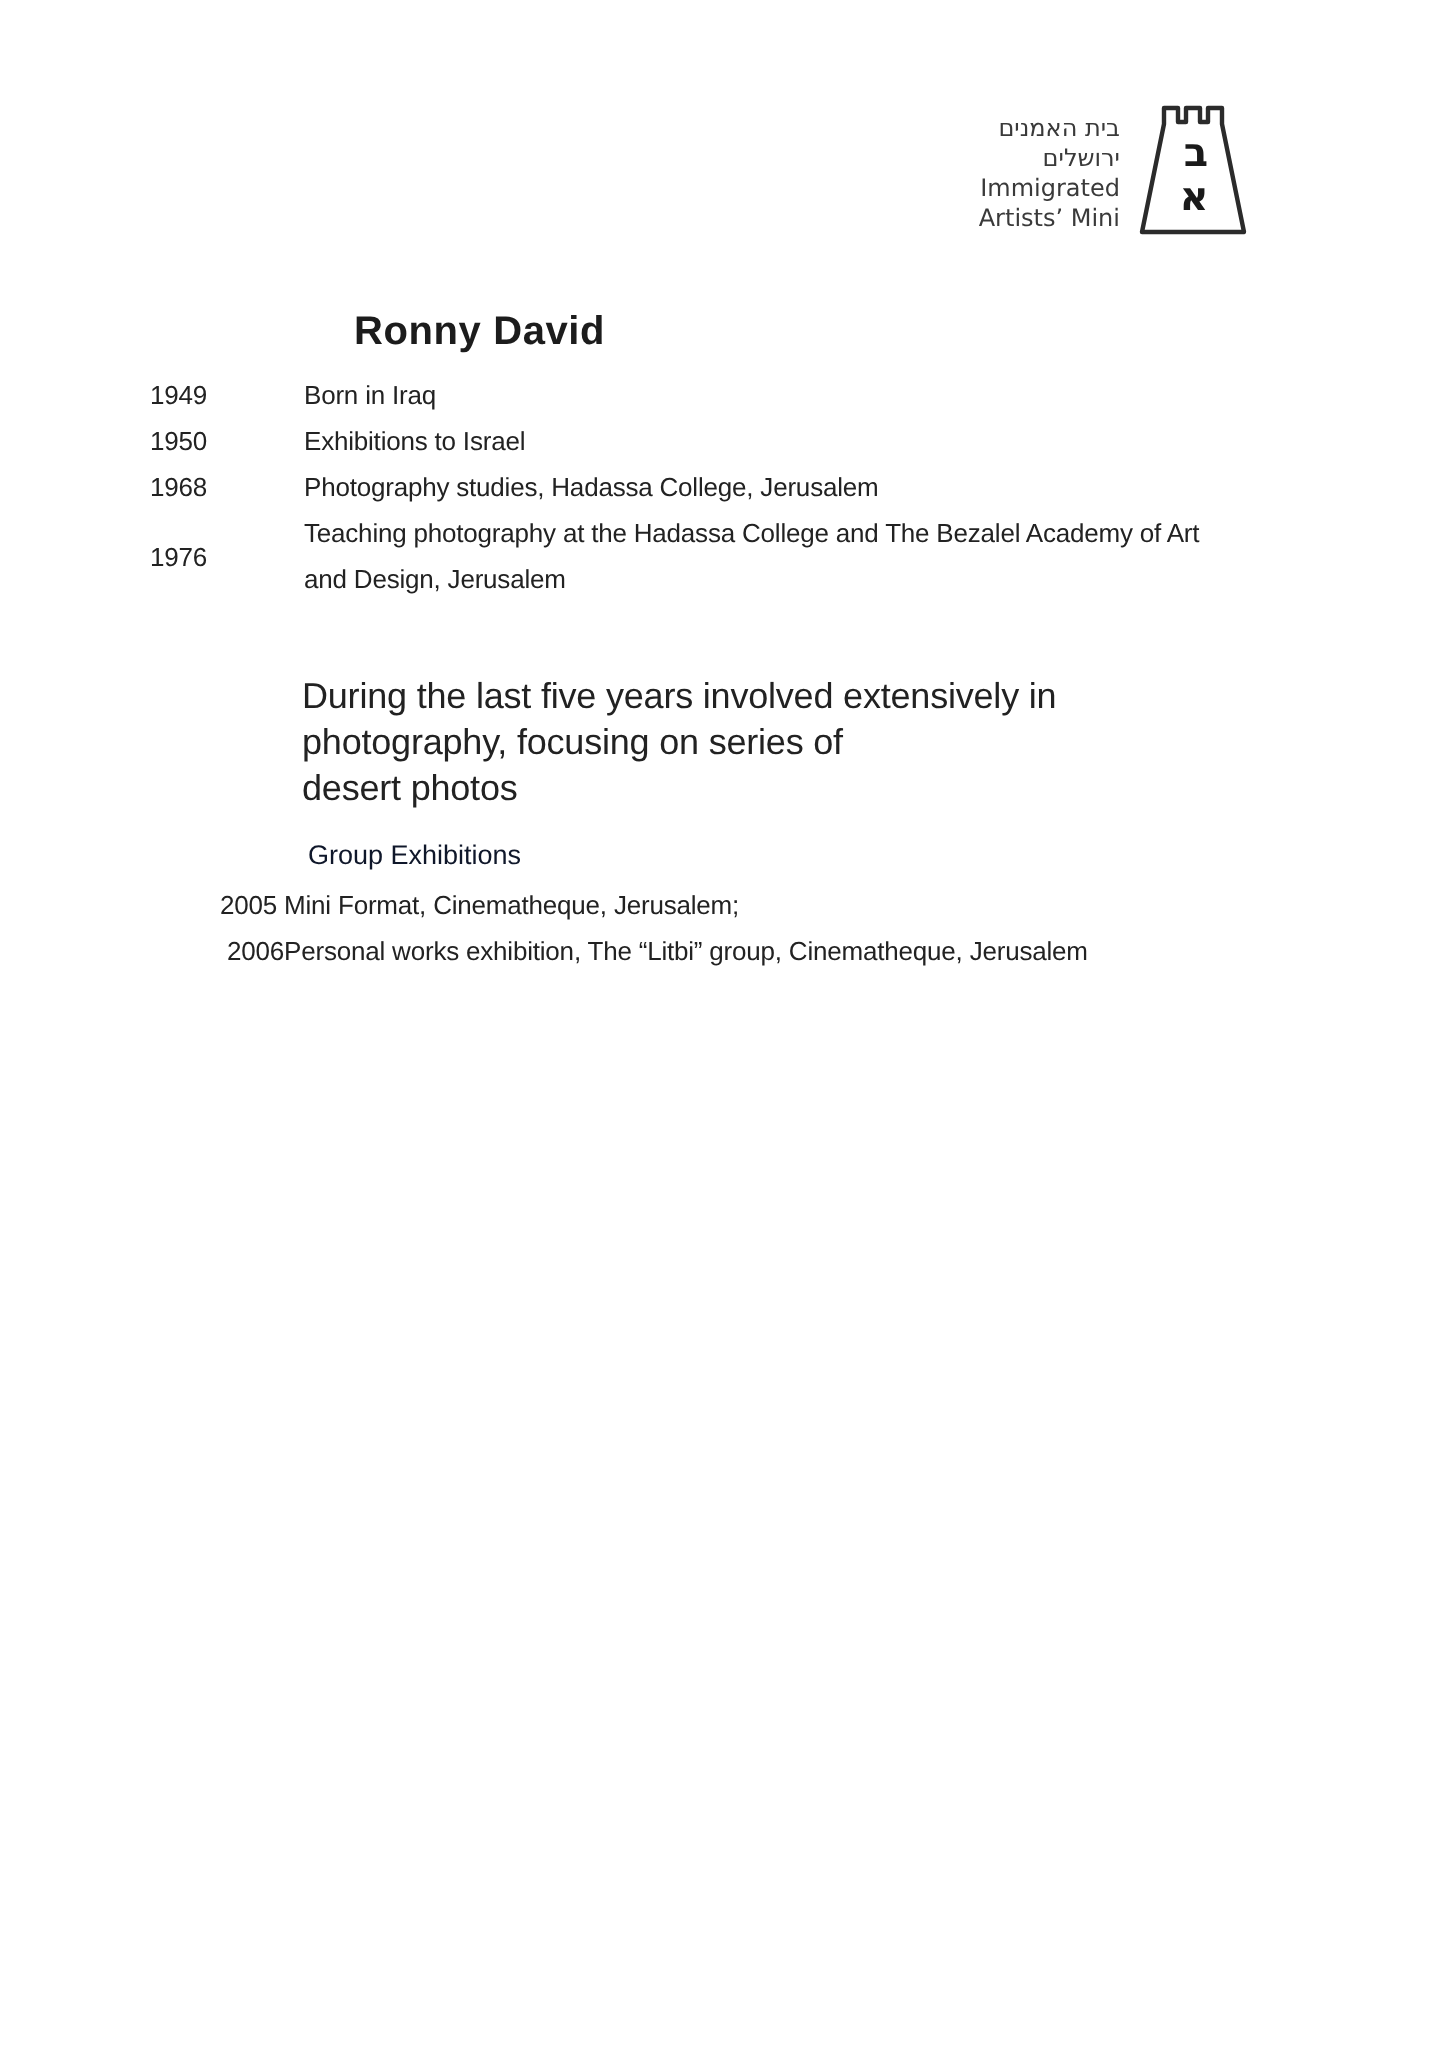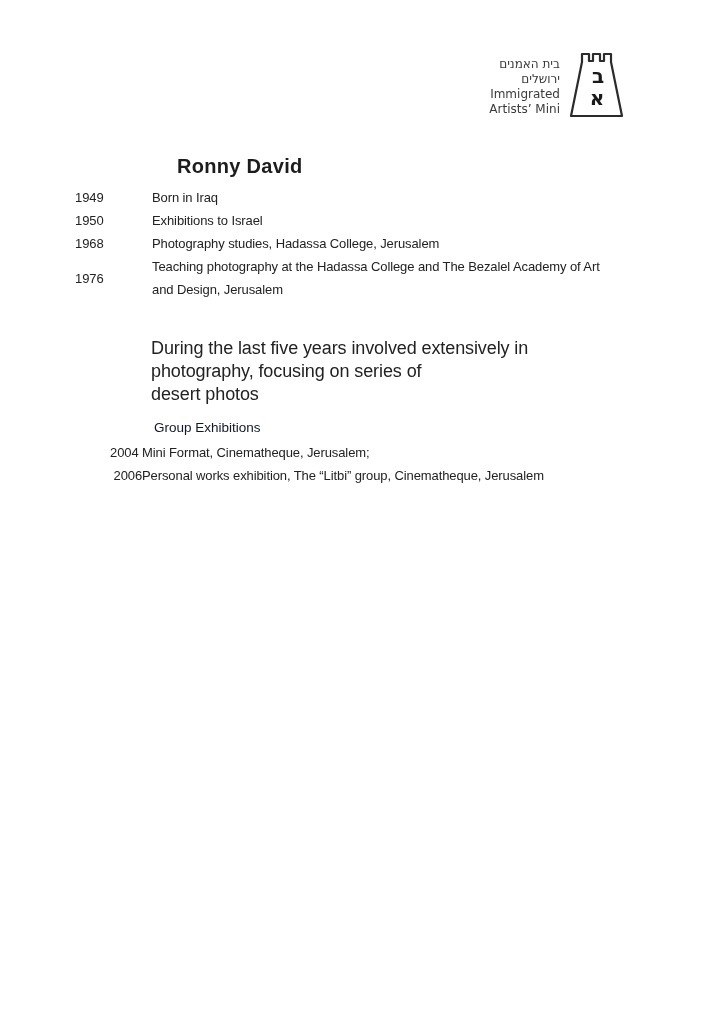--- a/index.html
+++ b/index.html
@@ -127,17 +127,17 @@
       <span class="timeline-text">Teaching photography at the Hadassa College and The Bezalel Academy of Art
 and Design, Jerusalem</span>
     </div>
   </div>
 
   <div class="summary">During the last five years involved extensively in photography, focusing on series of
 desert photos</div>
 
   <div class="exh-heading">Group Exhibitions</div>
   <div class="exh-list">
-    <div class="exh-item">2004 Mini Format, Cinematheque, Jerusalem;</div>
+    <div class="exh-item">2005 Mini Format, Cinematheque, Jerusalem;</div>
     <div class="exh-item"> 2006Personal works exhibition, The “Litbi” group, Cinematheque, Jerusalem</div>
   </div>
 
 </div>
 
 </body></html>

